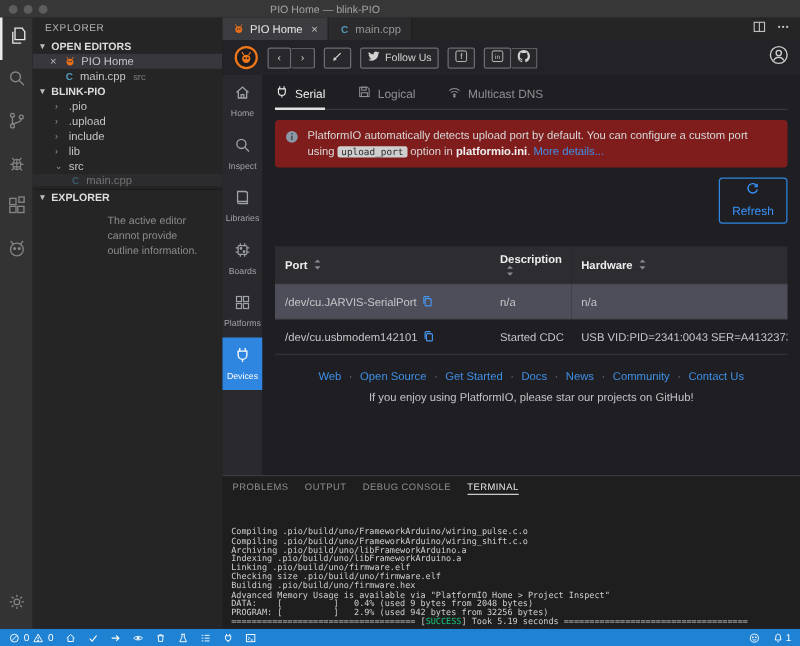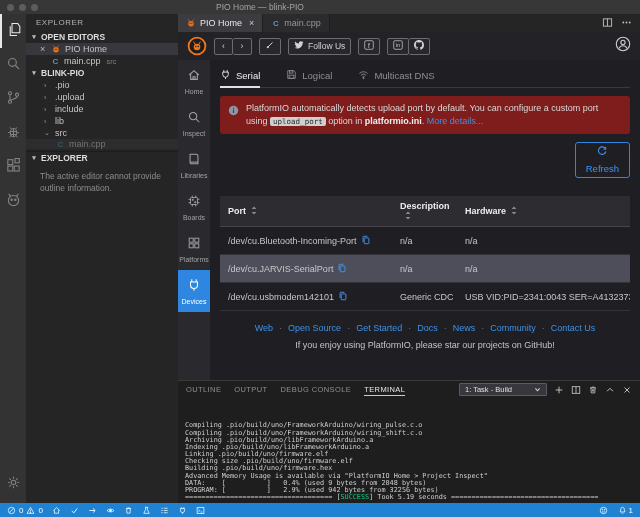--- a/index.html
+++ b/index.html
@@ -28,21 +28,21 @@
   .sb-sect { height:12px; display:flex; align-items:center; gap:3px; padding-left:4px; font-weight:bold; font-size:8.5px; color:#dcdcdc; }
   .sb-sect .chev { font-size:7px; color:#bbbbbb; width:8px; text-align:center; }
   .sb-row { height:12px; display:flex; align-items:center; gap:4px; padding-left:14px; color:#c5c5c5; }
   .sb-row.sel { background:#37373d; }
   .sb-row .close-x { color:#bbbbbb; font-size:9px; width:7px; }
   .sb-row .detail { color:#7e7e7e; font-size:7.5px; margin-left:2px; }
   .tree-row { height:12px; display:flex; align-items:center; gap:4px; padding-left:18px; color:#c5c5c5; }
   .tree-row .chev { color:#9a9a9a; font-size:7px; width:7px; }
   .sel-faint { height:10px; background:#37373d; display:flex; align-items:center; gap:4px; padding-left:30px; opacity:.45; }
   .outline-head { border-top:1px solid #1c1c1d; margin-top:2px; }
-  .outline-msg { padding:7px 10px 0 14px; color:#8c8c8c; font-size:8.5px; line-height:12px; }
+  .outline-msg { padding:7px 10px 0 14px; color:#8c8c8c; font-size:8.5px; line-height:12px;margin-left:46px; }
   .ant-mini svg { width:10px; height:10px; display:block; }
   .cpp-ic { color:#519aba; font-weight:bold; font-size:8px; width:9px; text-align:center; }
 
   
   .editor-col { flex:1; display:flex; flex-direction:column; min-width:0; }
 
   .tabbar { height:18px; background:#252526; display:flex; align-items:stretch; flex:none; }
   .tab { display:flex; align-items:center; gap:4px; padding:0 8px; font-size:9px; border-right:1px solid #1e1e1e; }
   .tab.active { background:#3c3c40; color:#e8e8e8; }
   .tab.inactive { background:#2b2b2d; color:#969696; }
@@ -450,87 +450,55 @@
                       <path d="M3 8.5.6 6h4.8z"></path>
                     </svg></th>
                 <th><span>Hardware</span><svg class="sort" width="6" height="9" viewBox="0 0 6 9" fill="#8a8a90">
                       <path d="M3 0.5 5.4 3H.6z"></path>
                       <path d="M3 8.5.6 6h4.8z"></path>
                     </svg></th>
               </tr>
             </thead>
             <tbody>
 
-                <tr>
-                  <td><span>/dev/cu.Bluetooth-Incoming-Port</span><svg class="copy-ic" width="10" height="10" viewBox="0 0 12 12" fill="none" stroke="#4596f0" stroke-width="1.1">
-                      <rect x="3.8" y="3.5" width="5.7" height="7" rx="1"></rect>
-                      <path d="M2.5 8.5v-6a1 1 0 0 1 1-1h4.2"></path>
-                    </svg></td>
-                  <td>n/a</td>
-                  <td>n/a</td>
-                </tr>
 
 
                 <tr class="highlight">
                   <td><span>/dev/cu.JARVIS-SerialPort</span><svg class="copy-ic" width="10" height="10" viewBox="0 0 12 12" fill="none" stroke="#4596f0" stroke-width="1.1">
                       <rect x="3.8" y="3.5" width="5.7" height="7" rx="1"></rect>
                       <path d="M2.5 8.5v-6a1 1 0 0 1 1-1h4.2"></path>
                     </svg></td>
                   <td>n/a</td>
                   <td>n/a</td>
                 </tr>
 
                 <tr>
                   <td><span>/dev/cu.usbmodem142101</span><svg class="copy-ic" width="10" height="10" viewBox="0 0 12 12" fill="none" stroke="#4596f0" stroke-width="1.1">
                       <rect x="3.8" y="3.5" width="5.7" height="7" rx="1"></rect>
                       <path d="M2.5 8.5v-6a1 1 0 0 1 1-1h4.2"></path>
                     </svg></td>
-                  <td>Generic CDC</td>
+                  <td>Started CDC</td>
                   <td>USB VID:PID=2341:0043 SER=A41323739353518130C1 LOC</td>
                 </tr>
               </tbody>
           </table>
 
           <div class="foot-links">
             
           <span class="flink">Web</span><span class="flink">Open Source</span><span class="flink">Get Started</span><span class="flink">Docs</span><span class="flink">News</span><span class="flink">Community</span><span class="flink">Contact Us</span></div>
           <div class="foot-msg">If you enjoy using PlatformIO, please star our projects on GitHub!</div>
         </div>
       </div>
 
       <div class="panel">
         <div class="panel-head">
-          <div class="ptab">OUTLINE</div>
+          <div class="ptab">PROBLEMS</div>
           <div class="ptab">OUTPUT</div>
           <div class="ptab">DEBUG CONSOLE</div>
           <div class="ptab active">TERMINAL</div>
-          <div class="panel-actions">
-            <div class="task-dd">
-              <span>1: Task - Build</span>
-              <svg viewBox="0 0 8 8" fill="none" stroke="#cccccc" stroke-width="1.2">
-                  <path d="M1.5 2.8 4 5.3l2.5-2.5"></path>
-                </svg>
-            </div>
-            <svg viewBox="0 0 12 12" fill="none" stroke="currentColor" stroke-width="1.1">
-                <path d="M6 2v8M2 6h8"></path>
-              </svg>
-            <svg viewBox="0 0 12 12" fill="none" stroke="currentColor" stroke-width="1">
-                <rect x="1.5" y="2" width="9" height="8"></rect>
-                <path d="M6 2v8"></path>
-              </svg>
-            <svg viewBox="0 0 12 12" fill="none" stroke="currentColor" stroke-width="1">
-                <path d="M2.5 3.5h7M4.5 3.5v-1h3v1M3.5 3.5l.4 6h4.2l.4-6M5.3 5.2v2.6M6.7 5.2v2.6"></path>
-              </svg>
-            <svg viewBox="0 0 12 12" fill="none" stroke="currentColor" stroke-width="1.2">
-                <path d="M2.5 7.5 6 4l3.5 3.5"></path>
-              </svg>
-            <svg viewBox="0 0 12 12" fill="none" stroke="currentColor" stroke-width="1.1">
-                <path d="M3 3l6 6M9 3l-6 6"></path>
-              </svg>
-          </div>
         </div>
         <div class="term">
           
         <div class="tline"><span>Compiling .pio/build/uno/FrameworkArduino/wiring_pulse.c.o</span></div><div class="tline"><span>Compiling .pio/build/uno/FrameworkArduino/wiring_shift.c.o</span></div><div class="tline"><span>Archiving .pio/build/uno/libFrameworkArduino.a</span></div><div class="tline"><span>Indexing .pio/build/uno/libFrameworkArduino.a</span></div><div class="tline"><span>Linking .pio/build/uno/firmware.elf</span></div><div class="tline"><span>Checking size .pio/build/uno/firmware.elf</span></div><div class="tline"><span>Building .pio/build/uno/firmware.hex</span></div><div class="tline"><span>Advanced Memory Usage is available via "PlatformIO Home &gt; Project Inspect"</span></div><div class="tline"><span>DATA:    [          ]   0.4% (used 9 bytes from 2048 bytes)</span></div><div class="tline"><span>PROGRAM: [          ]   2.9% (used 942 bytes from 32256 bytes)</span></div><div class="tline"><span>==================================== [</span><span class="ok">SUCCESS</span><span>] Took 5.19 seconds ====================================</span></div><div class="tline"><span></span>&nbsp;</div></div>
       </div>
     </div>
   </div>
 
   <div class="statusbar">
     <div class="sb-left">

